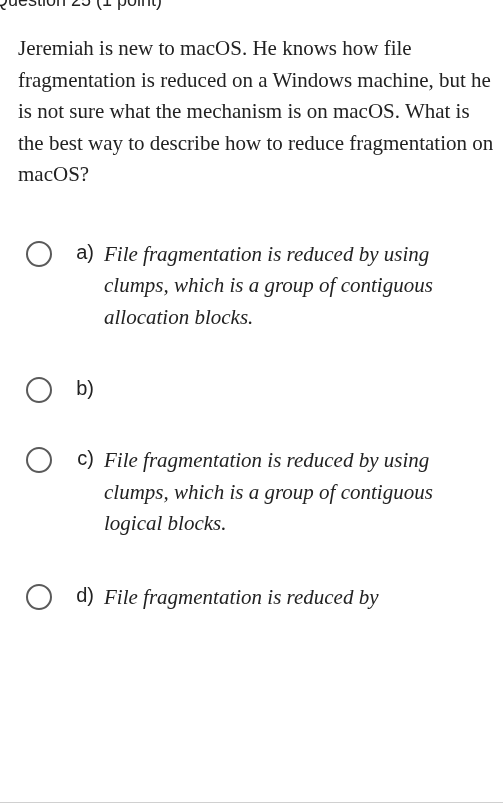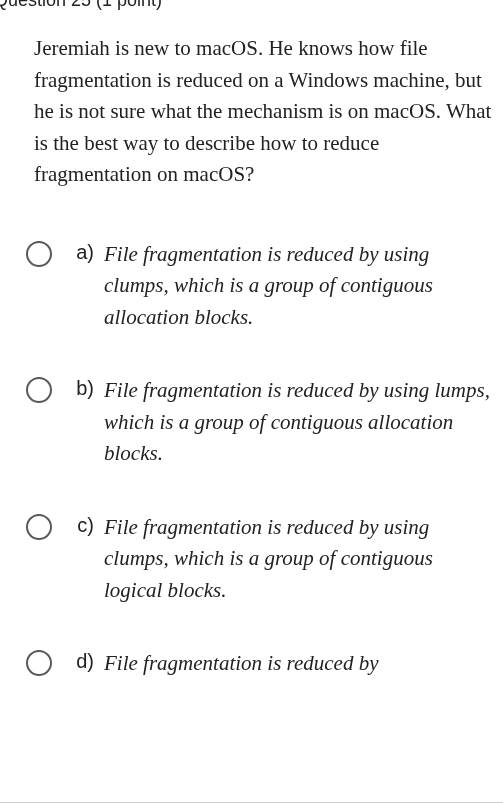--- a/index.html
+++ b/index.html
@@ -19,21 +19,20 @@
     padding: 0 0 14px 0;
     margin-left: -6px;
     margin-top: -10px;
     letter-spacing: 0;
   }
   .question-text {
     font-size: 21px;
     line-height: 1.5;
     padding: 8px 4px 0 18px;
     color: #222;
-    margin-left: 16px;
   }
   .options {
     padding: 48px 4px 0 26px;
   }
   .option {
     display: flex;
     align-items: flex-start;
     margin-bottom: 42px;
   }
   .radio {
@@ -85,21 +84,20 @@
 
   <div class="option">
     <div class="radio"></div>
     <div class="opt-letter">a)</div>
     <div class="opt-text">File fragmentation is reduced by using clumps, which is a group of contiguous allocation blocks.</div>
   </div>
 
   <div class="option">
     <div class="radio"></div>
     <div class="opt-letter">b)</div>
-    <div class="opt-text">File fragmentation is reduced by using lumps, which is a group of contiguous allocation blocks.</div>
   </div>
 
   <div class="option">
     <div class="radio"></div>
     <div class="opt-letter">c)</div>
     <div class="opt-text">File fragmentation is reduced by using clumps, which is a group of contiguous logical blocks.</div>
   </div>
 
   <div class="option" style="margin-bottom:0;">
     <div class="radio"></div>

